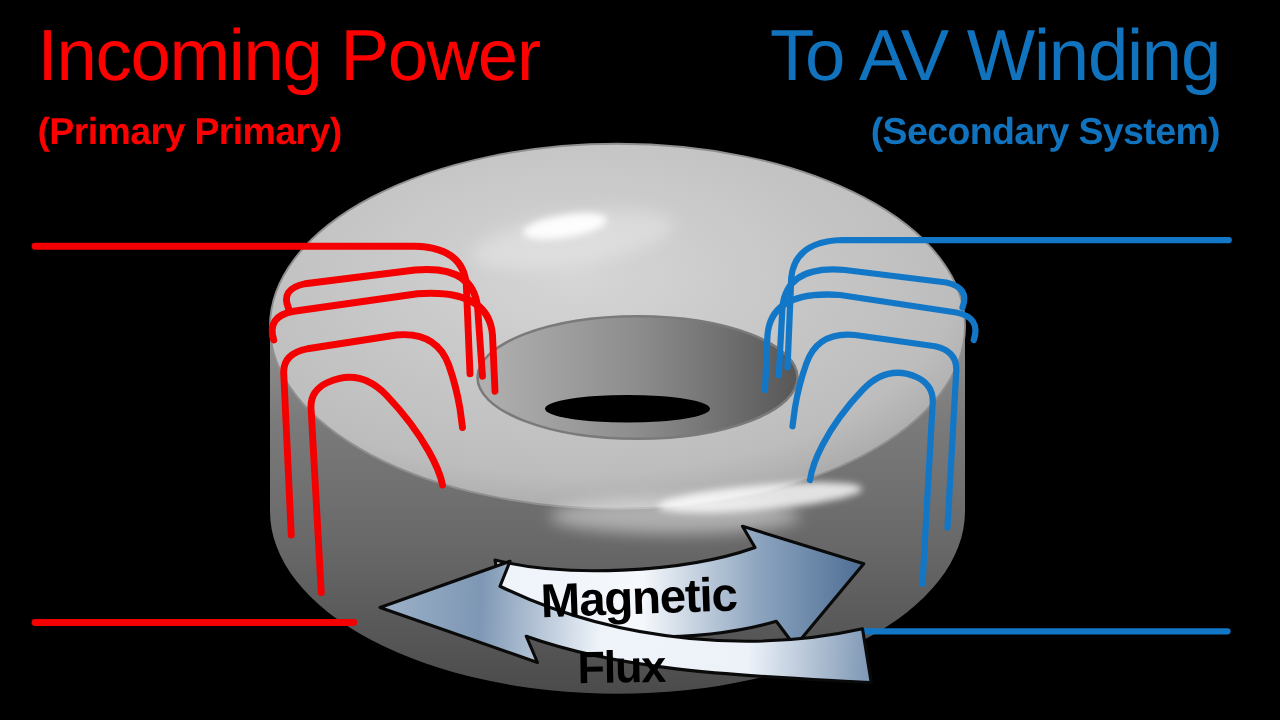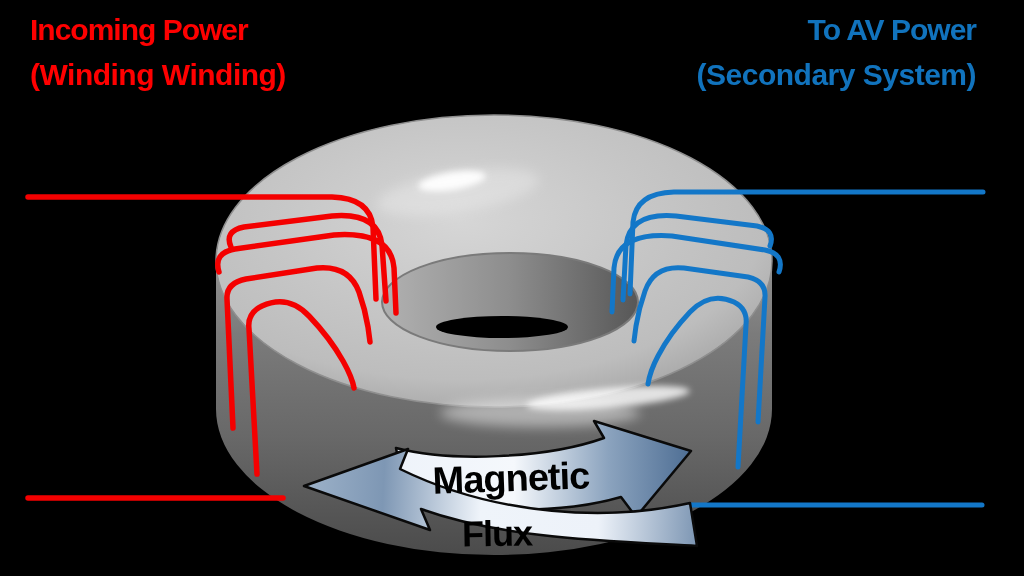--- a/index.html
+++ b/index.html
@@ -11,21 +11,21 @@
   html,body{margin:0;padding:0;background:#111;}
   .stage{
     position:relative;width:1024px;height:576px;overflow:hidden;
     background:var(--c-background);
     font-family:"Liberation Sans", sans-serif;
   }
   .stage svg{position:absolute;inset:0;}
   .label-block{position:absolute;line-height:1.08;}
   .label-block.left{left:30px;top:14px;text-align:left;}
   .label-block.right{right:48px;top:14px;text-align:right;}
-  .label-title{font-size:30px;font-weight:700;letter-spacing:-1px;white-space:nowrap;}
+  .label-title{font-size:58px;font-weight:400;letter-spacing:-1px;white-space:nowrap;}
   .label-sub{font-size:30px;font-weight:700;letter-spacing:-.5px;margin-top:13px;white-space:nowrap;}
   .left .label-title,.left .label-sub{color:var(--c-primaryText);}
   .right .label-title,.right .label-sub{color:var(--c-secondaryText);}
   .flux-text{font-weight:700;fill:var(--c-fluxText);}
 </style>
 </head>
 <body>
 
 <div class="stage">
 
@@ -102,20 +102,20 @@
     <g style="stroke:var(--c-outline)" stroke-width="2.5" stroke-linejoin="round">
       <path fill="url(#gArrowR)" d="M 396 448 C 450 462 545 459 604 438 L 594 421 L 691 451 L 636 517 L 621 497 C 560 515 468 513 405 496 Z"></path>
       <path fill="url(#gArrowL)" d="M 690 503 C 610 521 498 517 400 469 L 408 449 L 304 486 L 430 530 L 421 509 C 505 539 608 541 697 546 Z"></path>
       <text class="flux-text" x="511" y="491" font-size="38" letter-spacing="-1" text-anchor="middle" stroke="none" transform="rotate(-2 511 480)">Magnetic</text>
       <text class="flux-text" x="497" y="546" font-size="36" letter-spacing="-1" text-anchor="middle" stroke="none" transform="rotate(-1 497 535)">Flux</text>
     </g>
   </svg>
 
   <div class="label-block left">
     <div class="label-title">Incoming Power</div>
-    <div class="label-sub">(Winding Winding)</div>
+    <div class="label-sub">(Primary Primary)</div>
   </div>
   <div class="label-block right">
-    <div class="label-title">To AV Power</div>
+    <div class="label-title">To AV Winding</div>
     <div class="label-sub">(Secondary System)</div>
   </div>
 
 </div>
 
 </body></html>

